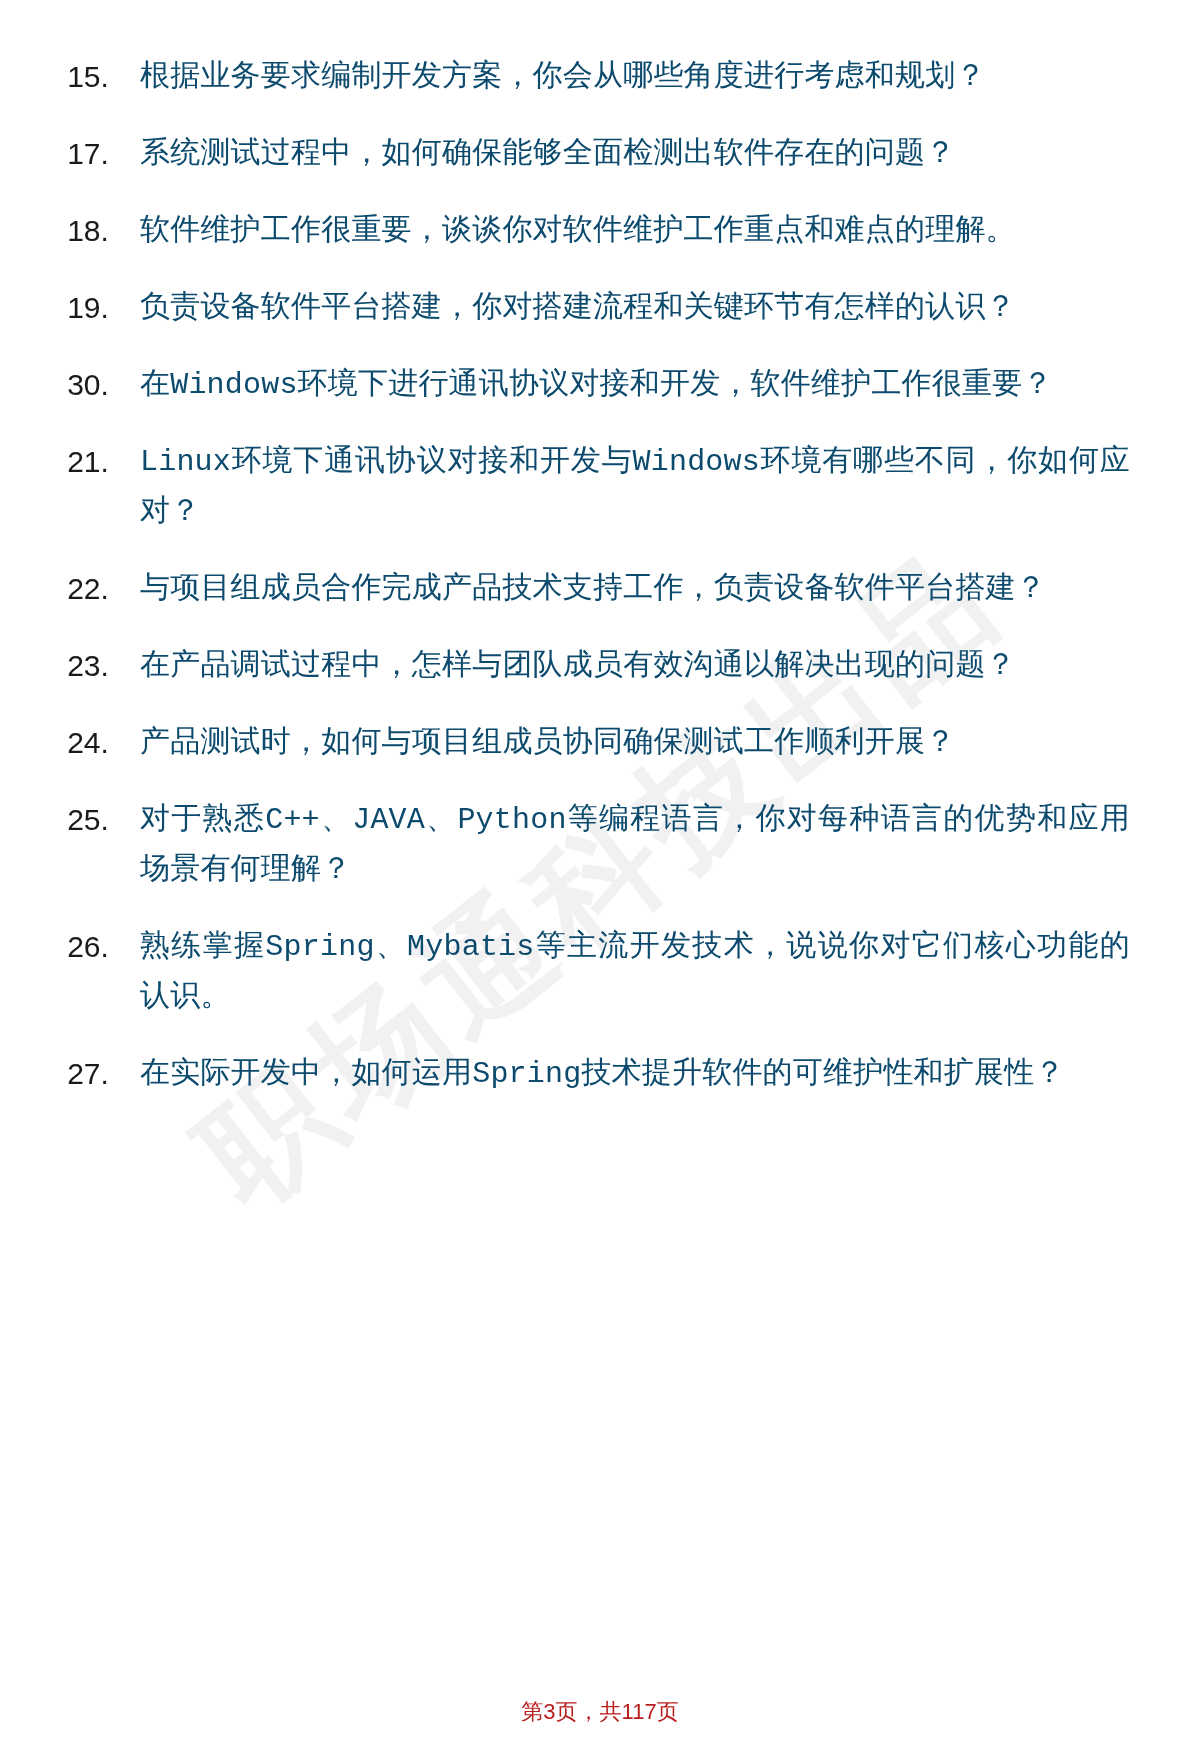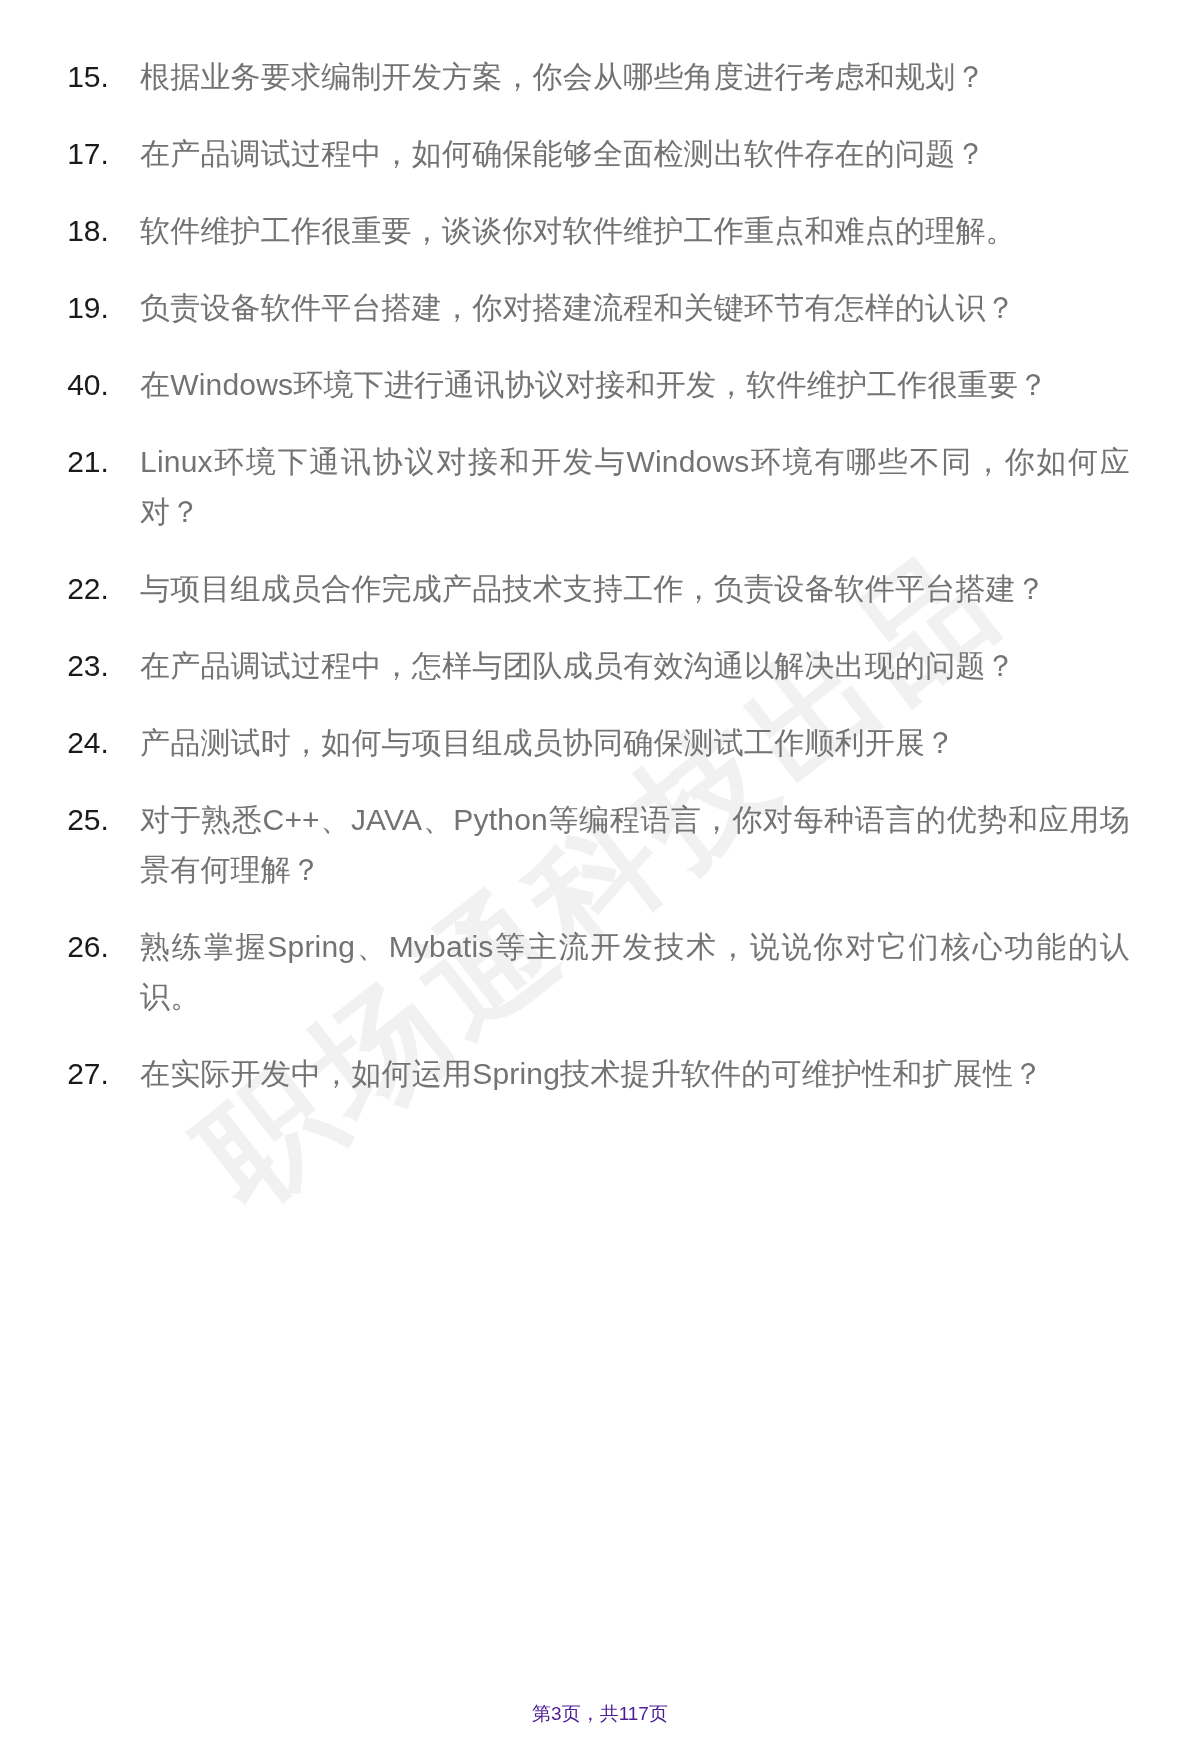--- a/index.html
+++ b/index.html
@@ -52,33 +52,33 @@
     padding-right: 16px;
     font-size: 30px;
     line-height: 50px;
     color: #1a1a1a;
     font-family: "Liberation Sans", "DejaVu Sans", sans-serif;
   }
   .qtext {
     flex: 1 1 auto;
     font-size: 30px;
     line-height: 50px;
-    color: #737373;
+    color: #0c4a6e;
     text-align: justify;
     letter-spacing: 0.2px;
-    font-family: Liberation Sans, sans-serif;
+    font-family: Liberation Mono, monospace;
   }
   .footer {
     position: absolute;
     left: 0;
     right: 0;
     bottom: 28px;
     text-align: center;
-    font-size: 19px;
-    color: #4c1d95;
+    font-size: 22px;
+    color: #b91c1c;
     z-index: 2;
     font-family: "Liberation Sans", "DejaVu Sans", sans-serif;
   }
 </style>
 </head>
 <body>
 
 <div class="page">
 
   <div class="watermark">职场通科技出品</div>
@@ -86,35 +86,35 @@
   <div class="qlist">
 
     <div class="qitem">
       <div class="qnum">15.</div>
       <div class="qtext">根据业务要求编制开发方案，你会从哪些角度进行考虑和规划？</div>
     </div>
 
 
     <div class="qitem">
       <div class="qnum">17.</div>
-      <div class="qtext">在产品调试过程中，如何确保能够全面检测出软件存在的问题？</div>
+      <div class="qtext">系统测试过程中，如何确保能够全面检测出软件存在的问题？</div>
     </div>
 
     <div class="qitem">
       <div class="qnum">18.</div>
       <div class="qtext">软件维护工作很重要，谈谈你对软件维护工作重点和难点的理解。</div>
     </div>
 
     <div class="qitem">
       <div class="qnum">19.</div>
       <div class="qtext">负责设备软件平台搭建，你对搭建流程和关键环节有怎样的认识？</div>
     </div>
 
     <div class="qitem">
-      <div class="qnum">40.</div>
+      <div class="qnum">30.</div>
       <div class="qtext">在Windows环境下进行通讯协议对接和开发，软件维护工作很重要？</div>
     </div>
 
     <div class="qitem">
       <div class="qnum">21.</div>
       <div class="qtext">Linux环境下通讯协议对接和开发与Windows环境有哪些不同，你如何应对？</div>
     </div>
 
     <div class="qitem">
       <div class="qnum">22.</div>

